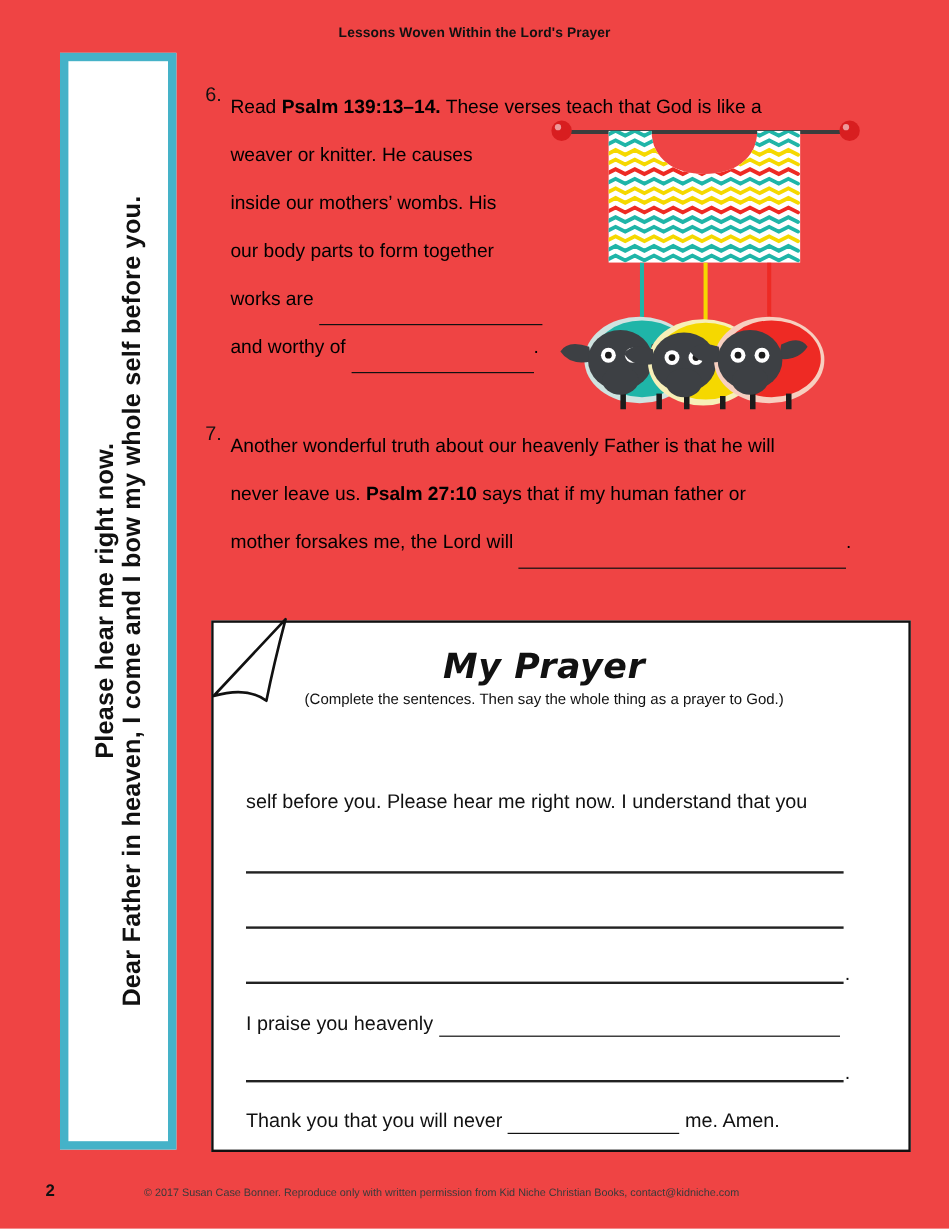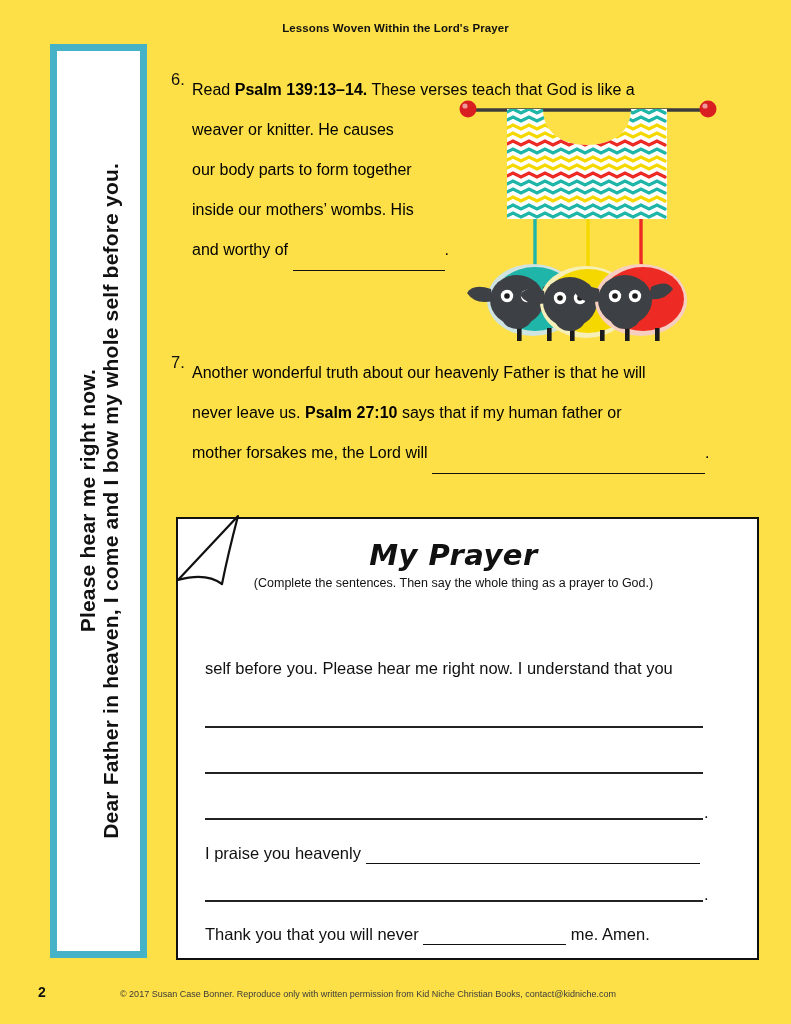--- a/index.html
+++ b/index.html
@@ -8,21 +8,21 @@
     background: #ffffff;
   }
   body {
     font-family: "Liberation Sans", sans-serif;
     color: #000000;
   }
   #page {
     position: relative;
     width: 791px;
     height: 1024px;
-    background: #fde047;
+    background: #ef4444;
     overflow: hidden;
   }
 
   
   .page-header {
     position: absolute;
     top: 22px;
     left: 0;
     width: 791px;
     text-align: center;
@@ -177,22 +177,23 @@
     <div class="sidebar-inner">
       <div class="vtext line1">Dear Father in heaven, I come and I bow my whole self before you.</div>
       <div class="vtext line2">Please hear me right now.</div>
     </div>
   </div>
 
   <div class="qnum" style="left:171px; top:70px;">6.</div>
   <div class="qbody" style="left:192px; top:70px;" id="q6body">
       <div class="qline" style="height: 40px; line-height: 40px;"><span>Read </span><span class="b">Psalm 139:13–14.</span><span> These verses teach that God is like a</span></div>
       <div class="qline" style="height: 40px; line-height: 40px;"><span>weaver or knitter. He causes</span></div>
+      <div class="qline" style="height: 40px; line-height: 40px;"><span>inside our mothers’ wombs. His</span></div>
       <div class="qline" style="height: 40px; line-height: 40px;"><span>our body parts to form together</span></div>
-      <div class="qline" style="height: 40px; line-height: 40px;"><span>inside our mothers’ wombs. His</span></div>
+      <div class="qline" style="height: 40px; line-height: 40px;"><span>works are </span><span class="blank" style="width: 186px;">&nbsp;</span></div>
       <div class="qline" style="height: 40px; line-height: 40px;"><span>and worthy of </span><span class="blank" style="width: 152px;">&nbsp;</span><span>.</span></div>
     </div>
 
   <div class="sheep-art">
     <svg viewBox="0 0 280 248" width="280" height="248" xmlns="http://www.w3.org/2000/svg">
       <defs>
         <clipPath id="knitclip">
           <path d="M52,16 L52,126 L212,126 L212,16 L176,16
                    C176,40 156,52 132,52 C108,52 88,40 88,16 Z"></path>
         </clipPath>

